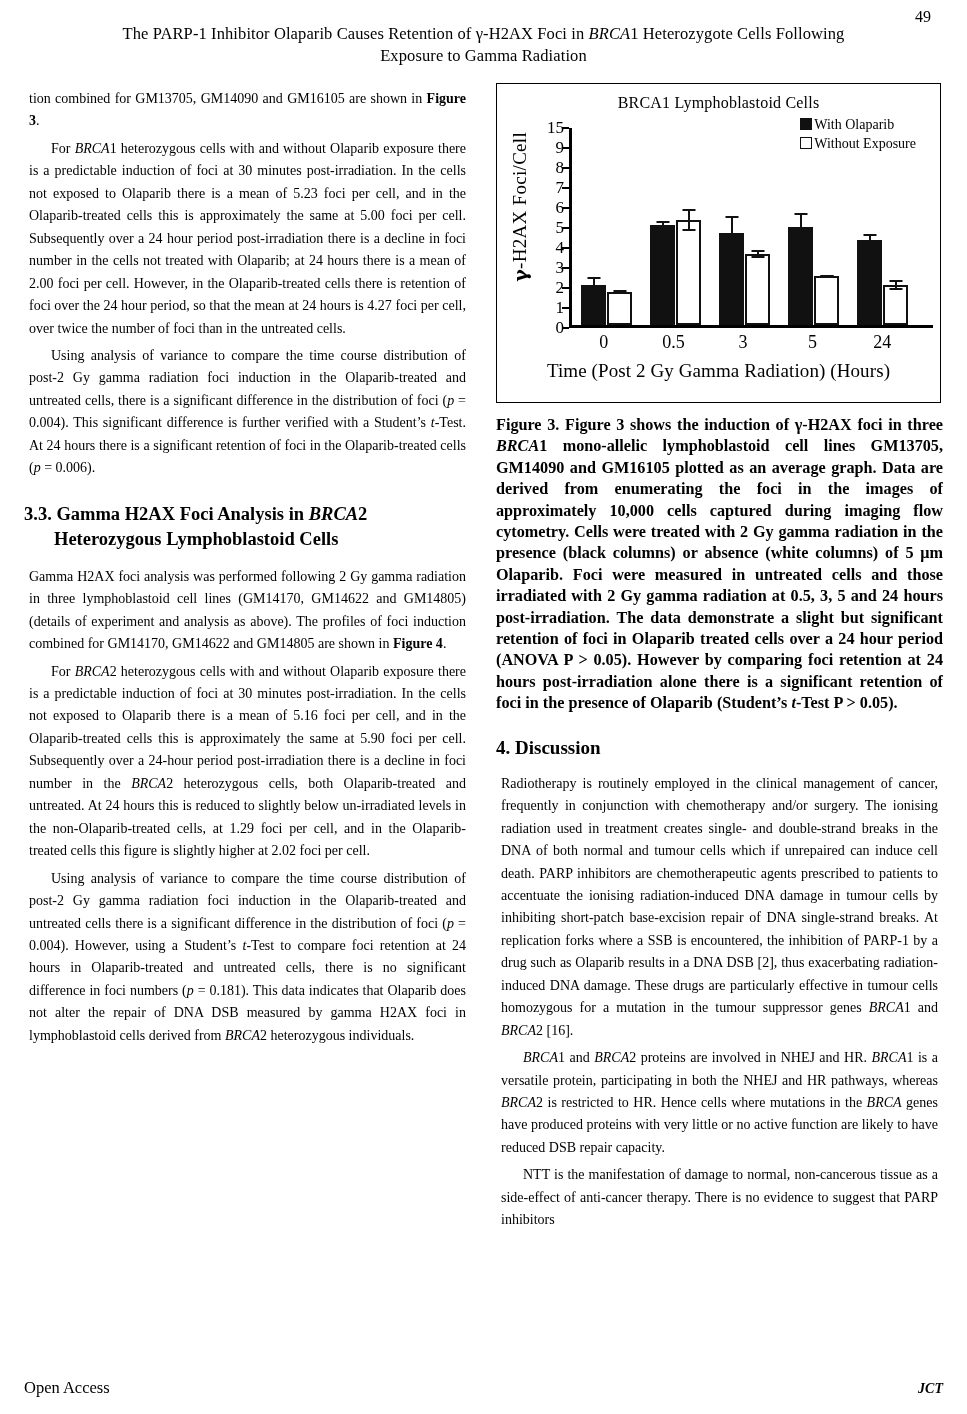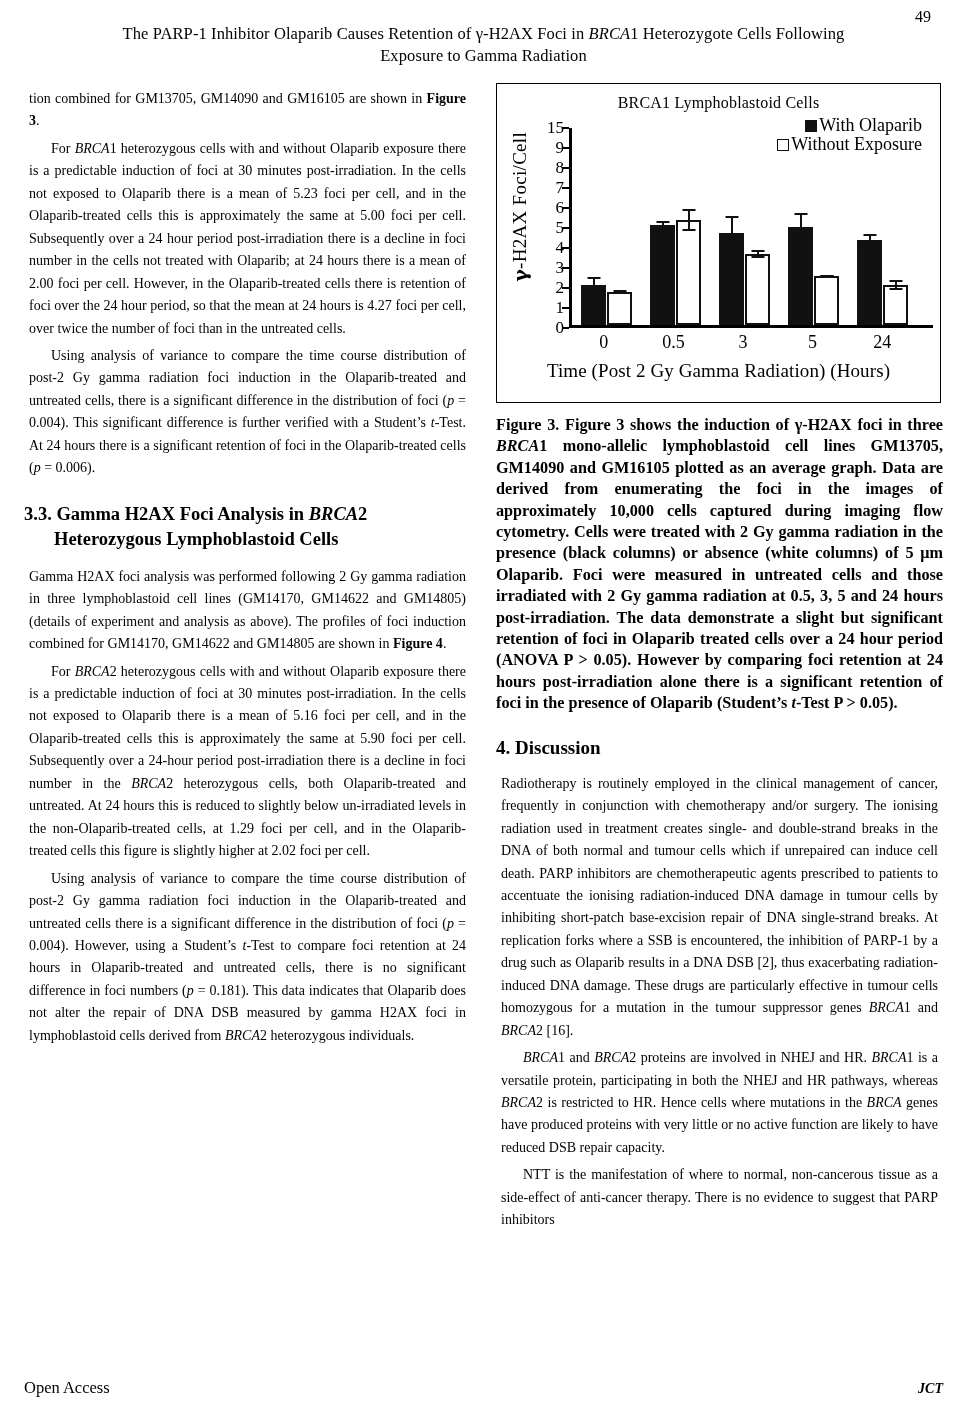--- a/index.html
+++ b/index.html
@@ -95,25 +95,25 @@
     margin-bottom: 12px;
   }
   .fig-title {
     text-align: center;
     font-size: 16px;
     margin-top: 10px;
     letter-spacing: 0.2px;
   }
   .legend {
     position: absolute;
-    right: 18px;
+    right: 24px;
     top: 32px;
-    font-size: 18px;
+    font-size: 14px;
     line-height: 18.5px;
-    text-align: right;
+    text-align: left;
   }
   .legend-row { white-space: nowrap; }
   .swatch {
     display: inline-block;
     width: 10px;
     height: 10px;
     border: 1.6px solid #111;
     margin-right: 2px;
     vertical-align: -1px;
   }
@@ -435,21 +435,21 @@
       <h2 class="section">4. Discussion</h2>
 
       <p class="body">
         <span>Radiotherapy is routinely employed in the clinical management of cancer, frequently in conjunction with chemotherapy and/or surgery. The ionising radiation used in treatment creates single- and double-strand breaks in the DNA of both normal and tumour cells which if unrepaired can induce cell death. PARP inhibitors are chemotherapeutic agents prescribed to patients to accentuate the ionising radiation-induced DNA damage in tumour cells by inhibiting short-patch base-excision repair of DNA single-strand breaks. At replication forks where a SSB is encountered, the inhibition of PARP-1 by a drug such as Olaparib results in a DNA DSB [2], thus exacerbating radiation-induced DNA damage. These drugs are particularly effective in tumour cells homozygous for a mutation in the tumour suppressor genes </span><i>BRCA</i><span>1 and </span><i>BRCA</i><span>2 [16].</span>
       </p>
 
       <p class="body indent">
         <i>BRCA</i><span>1 and </span><i>BRCA</i><span>2 proteins are involved in NHEJ and HR. </span><i>BRCA</i><span>1 is a versatile protein, participating in both the NHEJ and HR pathways, whereas </span><i>BRCA</i><span>2 is restricted to HR. Hence cells where mutations in the </span><i>BRCA</i><span> genes have produced proteins with very little or no active function are likely to have reduced DSB repair capacity.</span>
       </p>
 
-      <p class="body indent">NTT is the manifestation of where to normal, non-cancerous tissue as a side-effect of anti-cancer therapy. There is no evidence to suggest that PARP inhibitors</p>
+      <p class="body indent">NTT is the manifestation of damage to normal, non-cancerous tissue as a side-effect of anti-cancer therapy. There is no evidence to suggest that PARP inhibitors</p>
 
     </div>
   </div>
 
   <div class="footer">
     <span>Open Access</span>
     <span class="jct">JCT</span>
   </div>
 
 </div>

